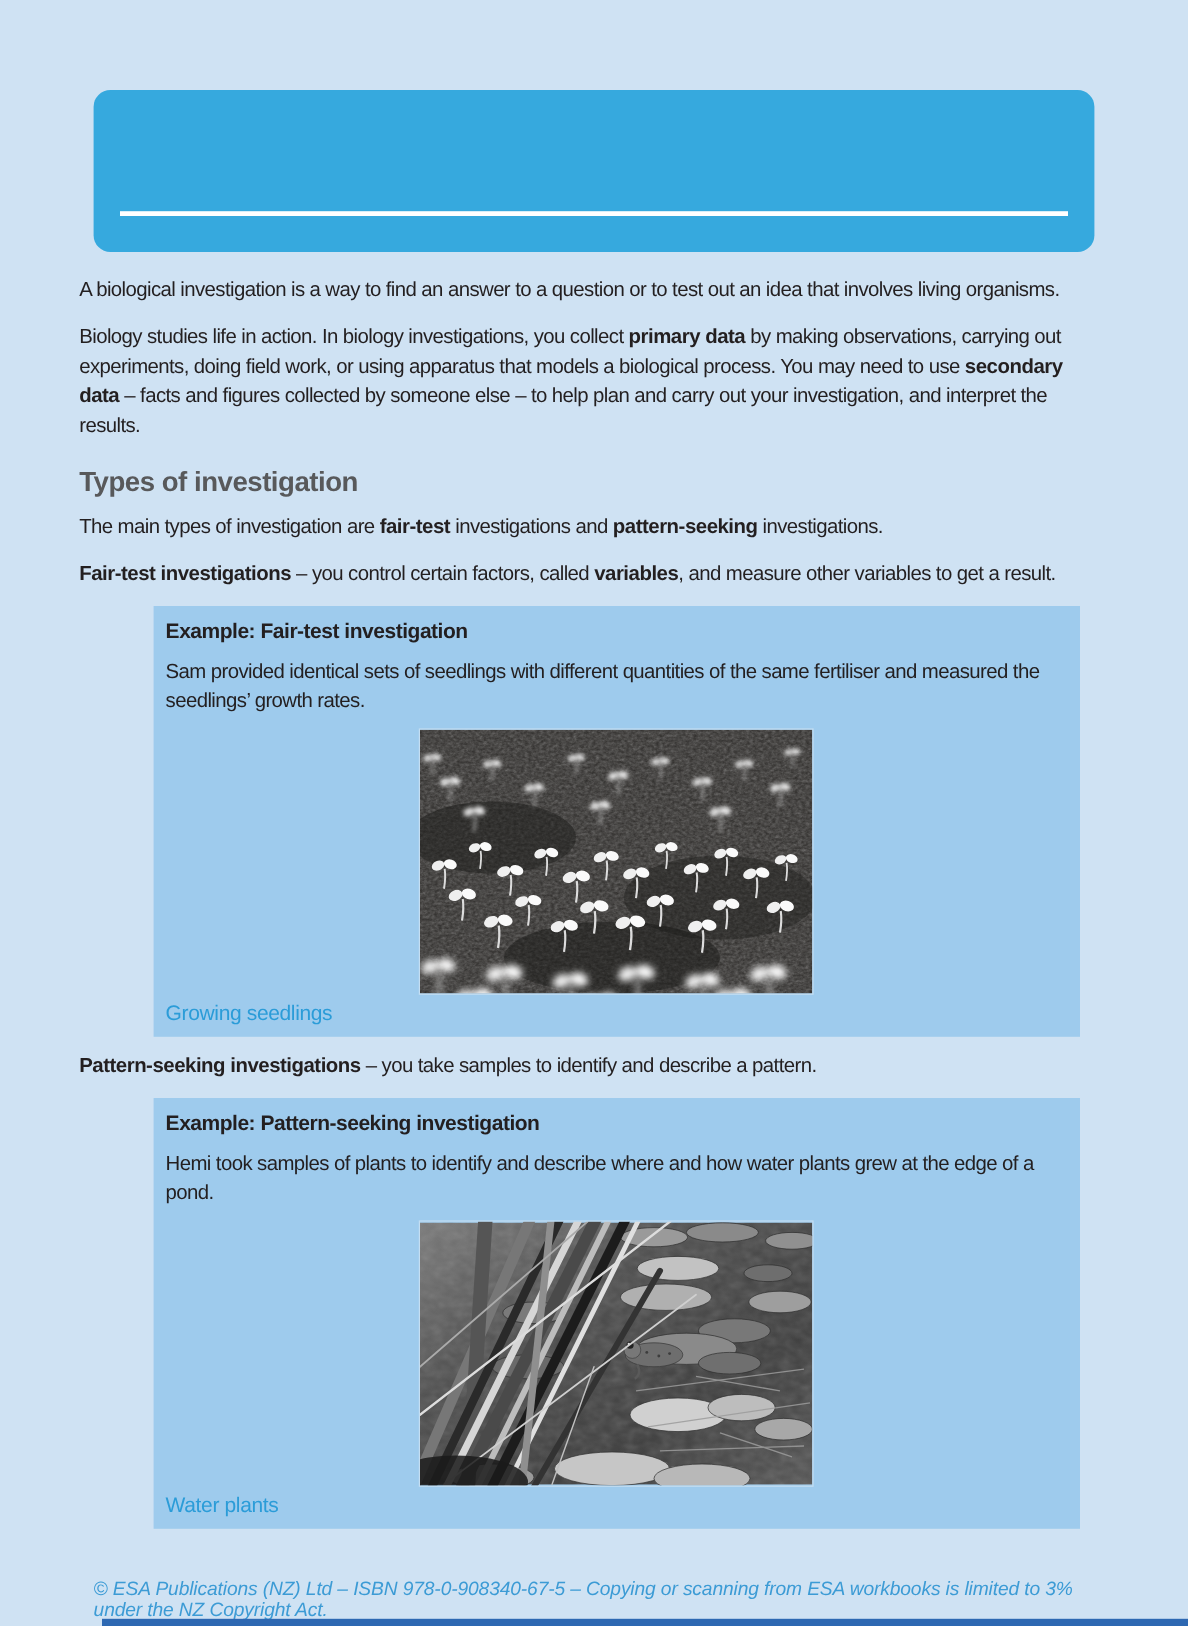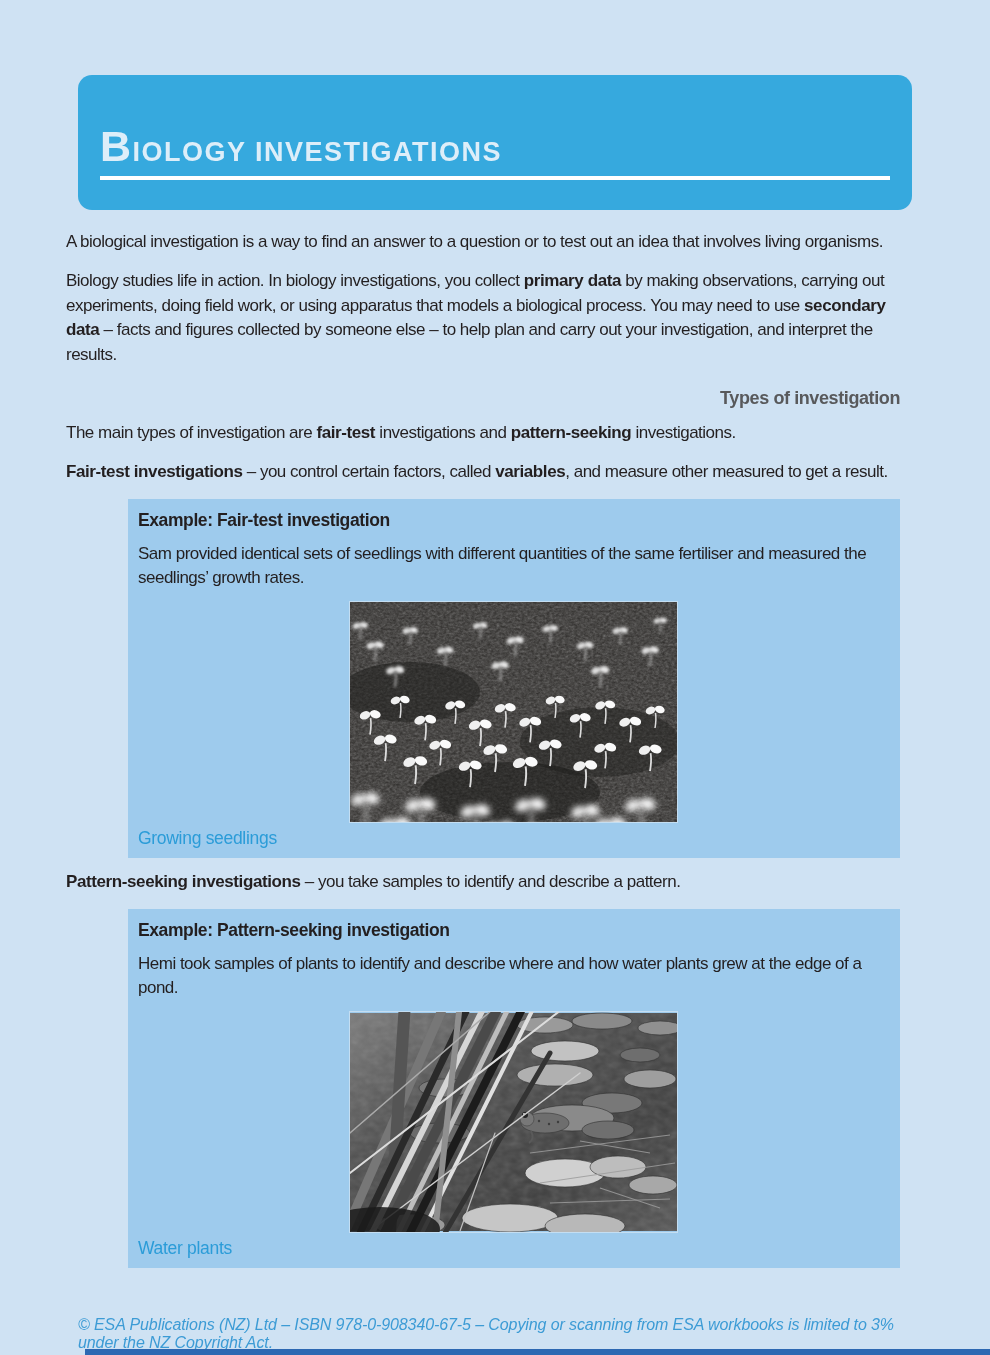--- a/index.html
+++ b/index.html
@@ -25,22 +25,22 @@
   .title-rule{position:absolute;left:22px;right:22px;top:101px;height:4px;background:#ffffff;}
   .copy-notice{position:absolute;left:570px;top:12px;width:242px;color:#1d1d1b;text-align:left;}
   .cn-h{font-weight:bold;font-size:14.5px;line-height:1.25;}
   .cn-sh{font-weight:bold;font-size:12.5px;line-height:1.3;margin-top:2px;}
   .cn-b{font-size:12.3px;line-height:1.3;margin-top:1px;letter-spacing:-0.2px;}
   
   main{position:absolute;left:66px;top:230px;width:834px;}
   .body-p{font-size:17px;line-height:1.46;margin:0 0 14px 0;letter-spacing:-0.5px;}
   .body-p b{letter-spacing:-0.4px;}
   .section-heading{
-    font-size:18px;color:var(--section_heading,#58595b);
-    margin:20px 0 12px 0;letter-spacing:-0.4px;text-align:right;
+    font-size:23px;color:var(--section_heading,#58595b);
+    margin:20px 0 12px 0;letter-spacing:-0.4px;
   }
   .example-box{
     background:var(--example_bg,#9ecbed);
     margin:0 0 12px 62px;width:772px;box-sizing:border-box;
     padding:11px 12px 9px 10px;
   }
   .example-box h3{font-size:17.5px;margin:0 0 11px 0;letter-spacing:-0.4px;}
   .example-box .ex-body{font-size:17px;line-height:1.45;margin:0 0 11px 0;letter-spacing:-0.5px;}
   figure{margin:0;text-align:left;}
   .photo{
@@ -57,34 +57,33 @@
     position:absolute;left:78px;top:1316px;width:860px;
     font-size:16px;font-style:italic;color:var(--footer_text,#3c9bd5);
     letter-spacing:-0.1px;
   }
   .bottom-bar{position:absolute;left:85px;right:0;bottom:0;height:6px;background:var(--bottom_bar,#2d68b2);}
 </style>
 </head>
 <body>
 
 <div class="banner">
-  <h1 class="title"><span class="t-initial">B</span><span class="t-rest">iology investigations</span></h1>
   <div class="title-rule"></div>
 </div>
 
 <main>
   <p class="body-p">A biological investigation is a way to find an answer to a question or to test out an idea that involves living organisms.</p>
 
   <p class="body-p"><span>Biology studies life in action. In biology investigations, you collect </span><b>primary data</b><span> by making observations, carrying out experiments, doing field work, or using apparatus that models a biological process. You may need to use </span><b>secondary data</b><span> – facts and figures collected by someone else – to help plan and carry out your investigation, and interpret the results.</span></p>
 
   <h2 class="section-heading">Types of investigation</h2>
 
   <p class="body-p"><span>The main types of investigation are </span><b>fair-test</b><span> investigations and </span><b>pattern-seeking</b><span> investigations.</span></p>
 
-  <p class="body-p"><b>Fair-test investigations</b><span> – you control certain factors, called </span><b>variables</b><span>, and measure other measured to get a result.</span></p>
+  <p class="body-p"><b>Fair-test investigations</b><span> – you control certain factors, called </span><b>variables</b><span>, and measure other variables to get a result.</span></p>
 
   <section class="example-box">
     <h3>Example: Fair-test investigation</h3>
     <p class="ex-body">Sam provided identical sets of seedlings with different quantities of the same fertiliser and measured the seedlings’ growth rates.</p>
     <figure>
       <div class="photo">
         <svg viewBox="0 0 327 220" xmlns="http://www.w3.org/2000/svg">
           <defs>
             <filter id="soiltex" x="0" y="0" width="100%" height="100%">
               <feTurbulence type="fractalNoise" baseFrequency="0.32 0.45" numOctaves="3" seed="11"></feTurbulence>

